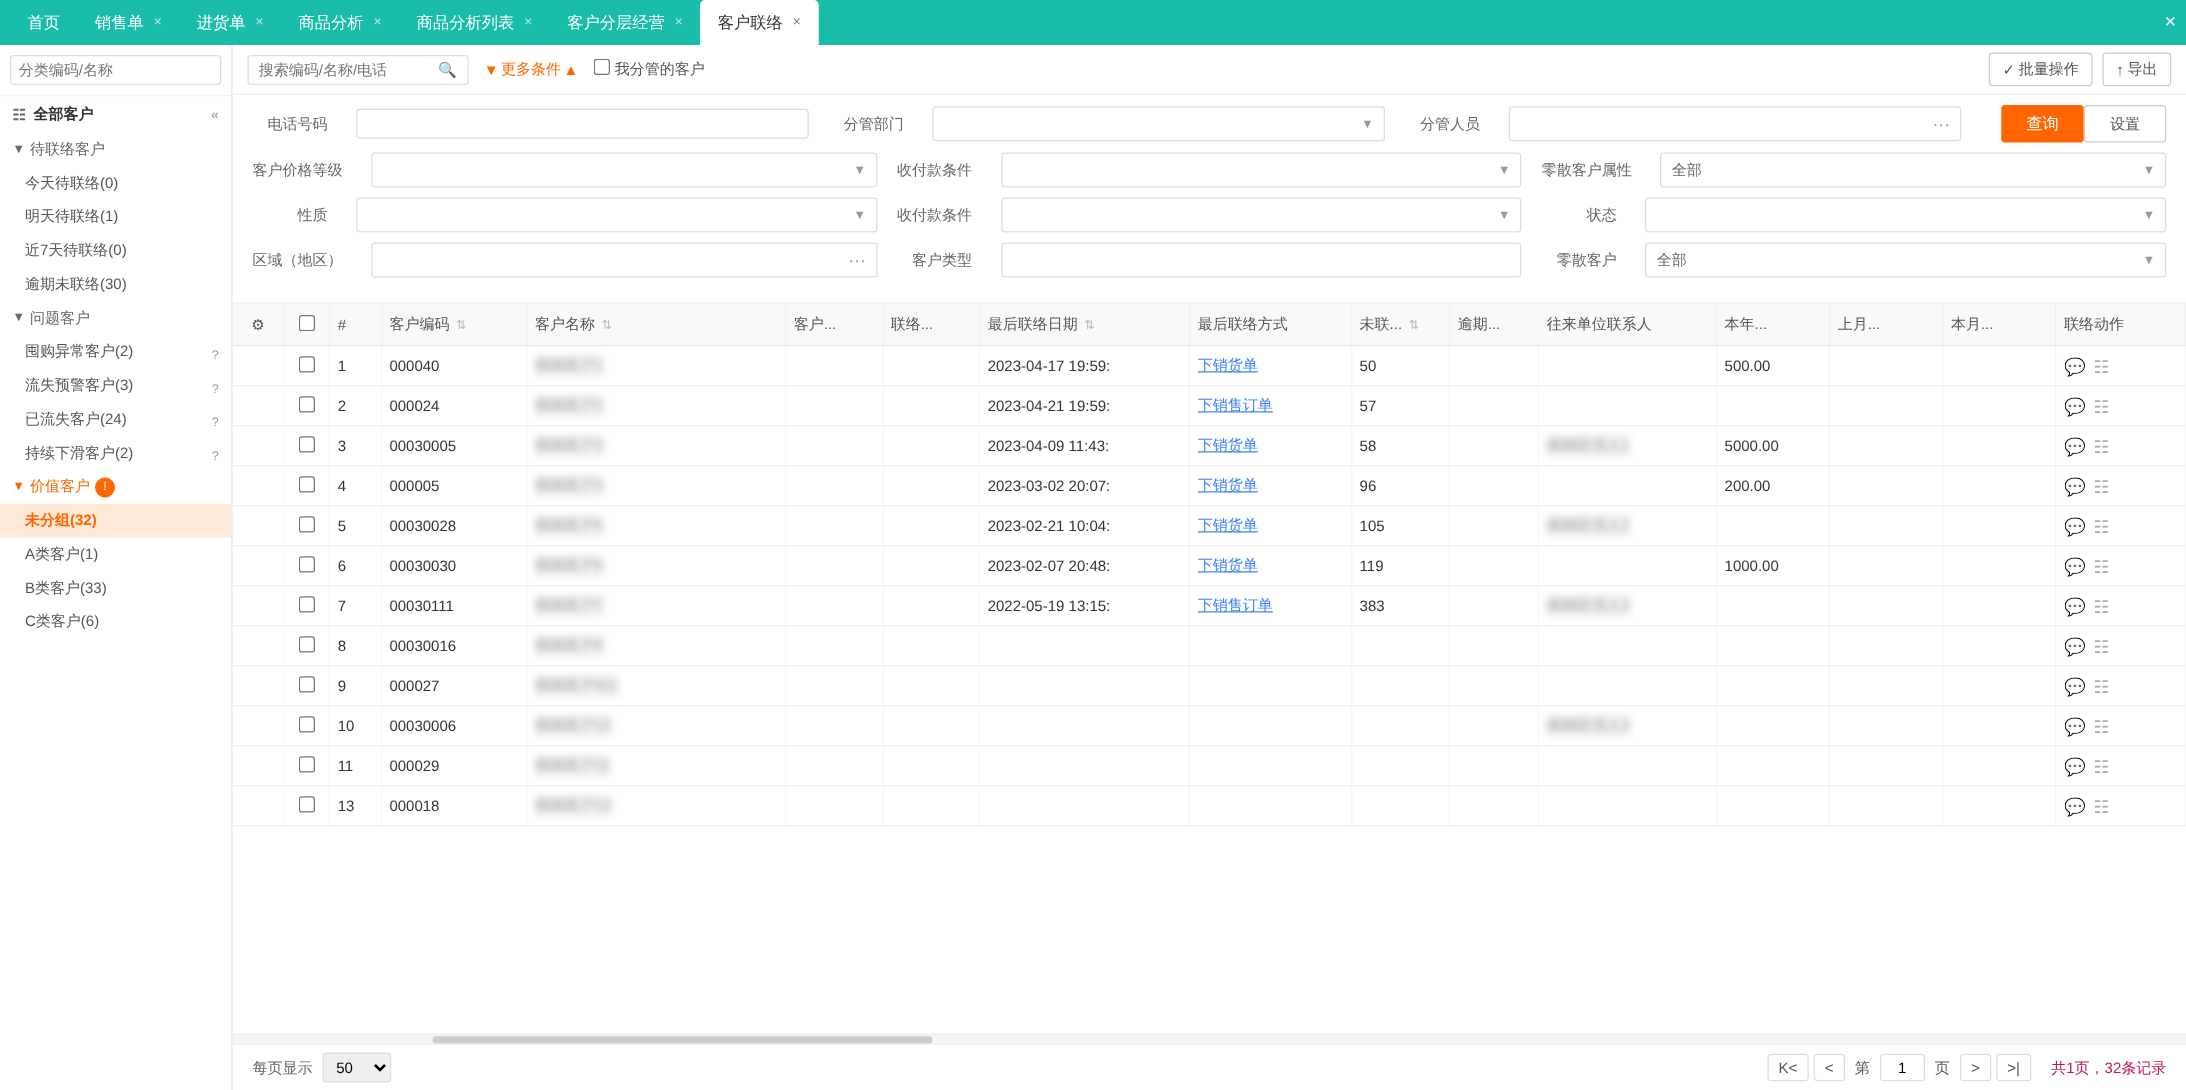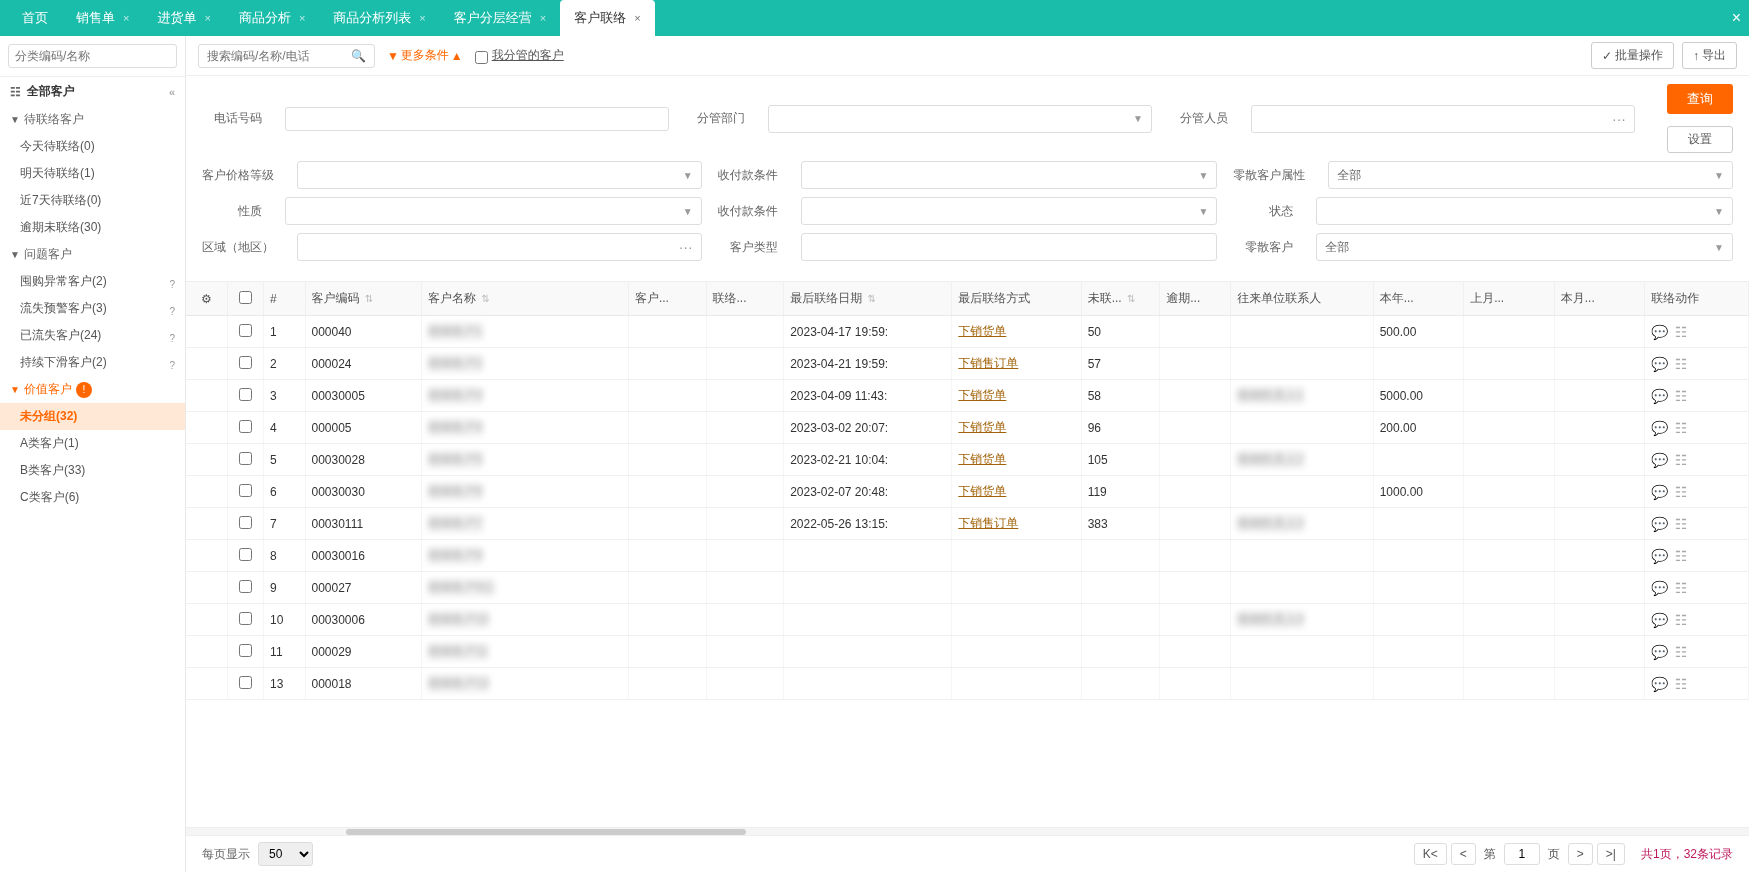--- a/index.html
+++ b/index.html
@@ -56,21 +56,21 @@
     }
     .filter-search {
       display: flex; align-items: center; border: 1px solid #ddd; border-radius: 3px;
       padding: 4px 8px; background: #fff;
     }
     .filter-search input { border: none; outline: none; font-size: 12px; width: 140px; }
     .filter-search .icon { color: #999; margin-left: 4px; }
     .filter-more {
       display: flex; align-items: center; color: #f60; cursor: pointer; font-size: 12px;
     }
-    .filter-checkbox { display: flex; align-items: flex-end; gap: 4px; font-size: 12px; color: #555; cursor: pointer; text-decoration: underline; }
+    .filter-checkbox { display: flex; align-items: flex-start; gap: 4px; font-size: 12px; color: #555; cursor: pointer; }
     .filter-bar-right { margin-left: auto; display: flex; gap: 8px; }
     .btn-batch {
       border: 1px solid #ccc; background: #fff; padding: 4px 10px; border-radius: 3px;
       font-size: 12px; cursor: pointer; color: #555; display: flex; align-items: center; gap: 3px;
     }
     .btn-export {
       border: 1px solid #ccc; background: #fff; padding: 4px 10px; border-radius: 3px;
       font-size: 12px; cursor: pointer; color: #555; display: flex; align-items: center; gap: 3px;
     }
 
@@ -84,21 +84,21 @@
     .filter-input {
       flex: 1; border: 1px solid #ddd; border-radius: 3px; padding: 4px 8px;
       font-size: 12px; outline: none; color: #333;
     }
     .filter-select {
       flex: 1; border: 1px solid #ddd; border-radius: 3px; padding: 4px 8px;
       font-size: 12px; outline: none; color: #666; background: #fff;
       display: flex; align-items: center; justify-content: space-between; cursor: pointer; min-height: 28px;
     }
     .filter-select .chevron { color: #999; font-size: 10px; }
-    .filter-actions { display: flex; flex-direction: column; gap: 12px; margin-left: 16px; }
+    .filter-actions { display: flex; gap: 0; margin-left: 16px; }
     .btn-query {
       background: #f60; color: #fff; border: none; padding: 6px 20px; border-radius: 3px;
       font-size: 13px; cursor: pointer; white-space: nowrap;
     }
     .btn-reset {
       background: #fff; color: #555; border: 1px solid #ccc; padding: 4px 20px; border-radius: 3px;
       font-size: 12px; cursor: pointer; white-space: nowrap;
     }
     .filter-ellipsis { color: #999; cursor: pointer; font-size: 14px; }
 
@@ -110,21 +110,21 @@
     .data-table th {
       padding: 8px 6px; border-bottom: 1px solid #e8e8e8; border-right: 1px solid #f0f0f0;
       color: #555; font-weight: normal; white-space: nowrap; text-align: left;
     }
     .data-table th.sortable { cursor: pointer; }
     .data-table th .sort-icon { color: #bbb; font-size: 10px; margin-left: 2px; }
     .data-table td {
       padding: 7px 6px; border-bottom: 1px solid #f0f0f0; border-right: 1px solid #f5f5f5;
       white-space: nowrap; color: #333;
     }
-    .data-table .link-cell { color: #a16207; cursor: pointer; text-decoration: underline; text-align: center; }
+    .data-table .link-cell { color: #3b82f6; cursor: pointer; text-decoration: underline; text-align: center; }
     .data-table .action-icons { display: flex; gap: 6px; color: #999; }
     .data-table .action-icon { cursor: pointer; font-size: 14px; color: #aaa; }
     .data-table .num-cell { color: #333; }
 
     
     .table-footer {
       display: flex; align-items: center; padding: 6px 16px; background: #fff;
       border-top: 1px solid #eee; flex-shrink: 0; gap: 8px; font-size: 12px; color: #555;
     }
     .pagination-label { color: #666; }
@@ -567,21 +567,21 @@
     </td>
   </tr>
             <tr>
     <td style="text-align:center;"></td>
     <td style="text-align:center;"><input type="checkbox" style=""></td>
     <td class="num-cell">7</td>
     <td>00030111</td>
     <td><span style="filter:blur(3px);color:#aaa;background:#eee;border-radius:2px;display:inline-block;min-width:50px;">模糊客户7</span></td>
     <td></td>
     <td></td>
-    <td>2022-05-26 13:15:</td>
+    <td>2022-05-19 13:15:</td>
     <td>
       <span class="link-cell">下销售订单</span>
     </td>
     <td class="num-cell">383</td>
     <td></td>
     <td><span style="filter:blur(3px);color:#aaa;background:#eee;border-radius:2px;display:inline-block;min-width:50px;">模糊联系人3</span></td>
     <td class="num-cell"></td>
     <td class="num-cell"></td>
     <td class="num-cell"></td>
     <td>

